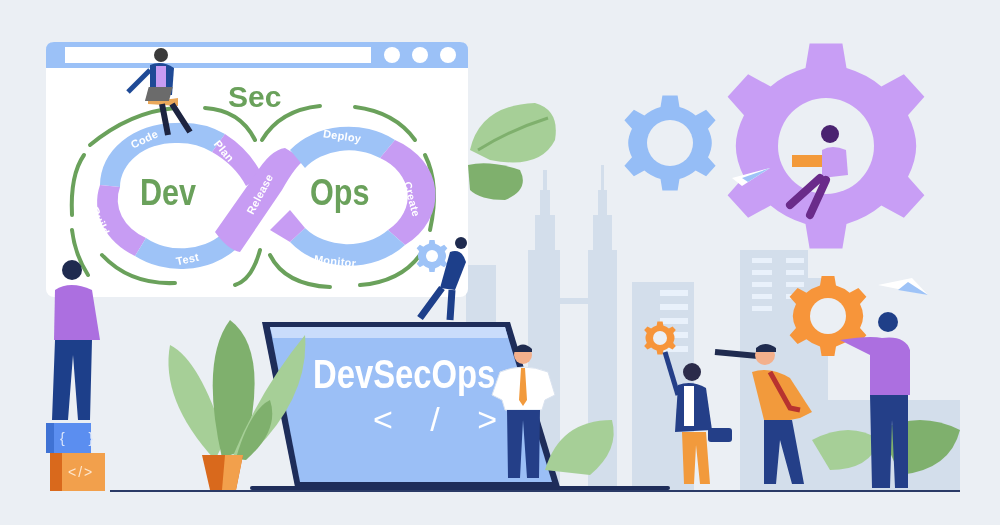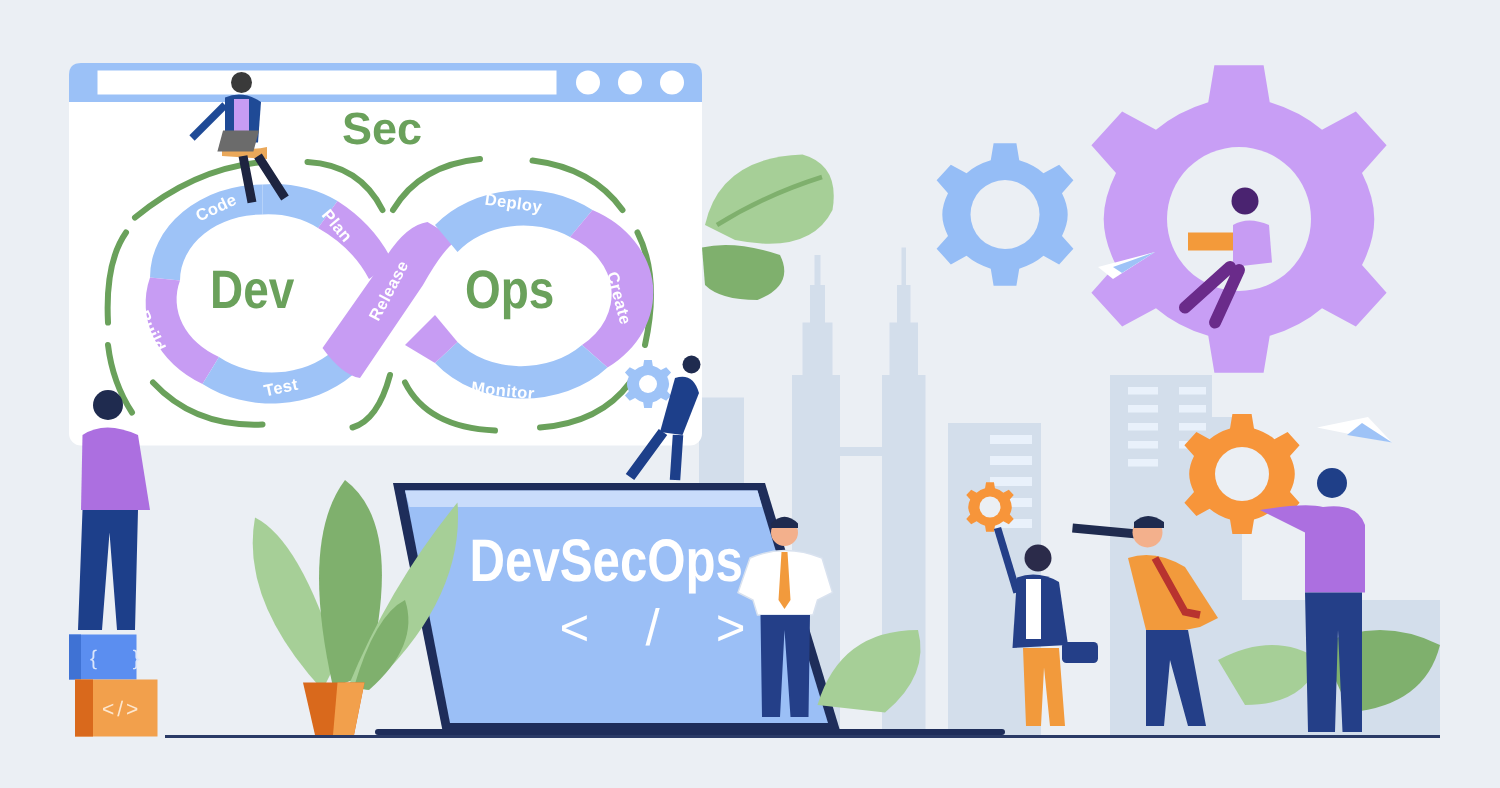--- a/index.html
+++ b/index.html
@@ -217,21 +217,21 @@
 
   <g>
     <circle cx="888" cy="322" r="10" fill="#1f3f88"></circle>
     <path d="M840,340 Q870,335 882,338 Q905,335 910,350 L910,395 L870,395 L870,355 Z" fill="#ac6fe0"></path>
     <path d="M870,395 L872,488 L890,488 L892,420 L895,488 L908,488 L908,395 Z" fill="#243f88"></path>
   </g>
 
   <rect x="110" y="490" width="850" height="2" fill="#2a3a66"></rect>
 </svg>
 
-<div class="lbl sec" style="left:228px;top:70px;">Sec</div>
+<div class="lbl sec" style="left:228px;top:80px;">Sec</div>
 <div class="lbl big-green" style="left:140px;top:172px;">Dev</div>
 <div class="lbl big-green" style="left:310px;top:172px;">Ops</div>
 
 <div class="lbl ring-lbl" style="left:130px;top:133px;transform:rotate(-25deg);">Code</div>
 <div class="lbl ring-lbl" style="left:212px;top:145px;transform:rotate(50deg);">Plan</div>
 <div class="lbl ring-lbl" style="left:86px;top:215px;transform:rotate(65deg);">Build</div>
 <div class="lbl ring-lbl" style="left:176px;top:253px;transform:rotate(-12deg);">Test</div>
 <div class="lbl ring-lbl" style="left:238px;top:188px;transform:rotate(-62deg);">Release</div>
 <div class="lbl ring-lbl" style="left:323px;top:130px;transform:rotate(8deg);">Deploy</div>
 <div class="lbl ring-lbl" style="left:394px;top:193px;transform:rotate(75deg);">Create</div>

